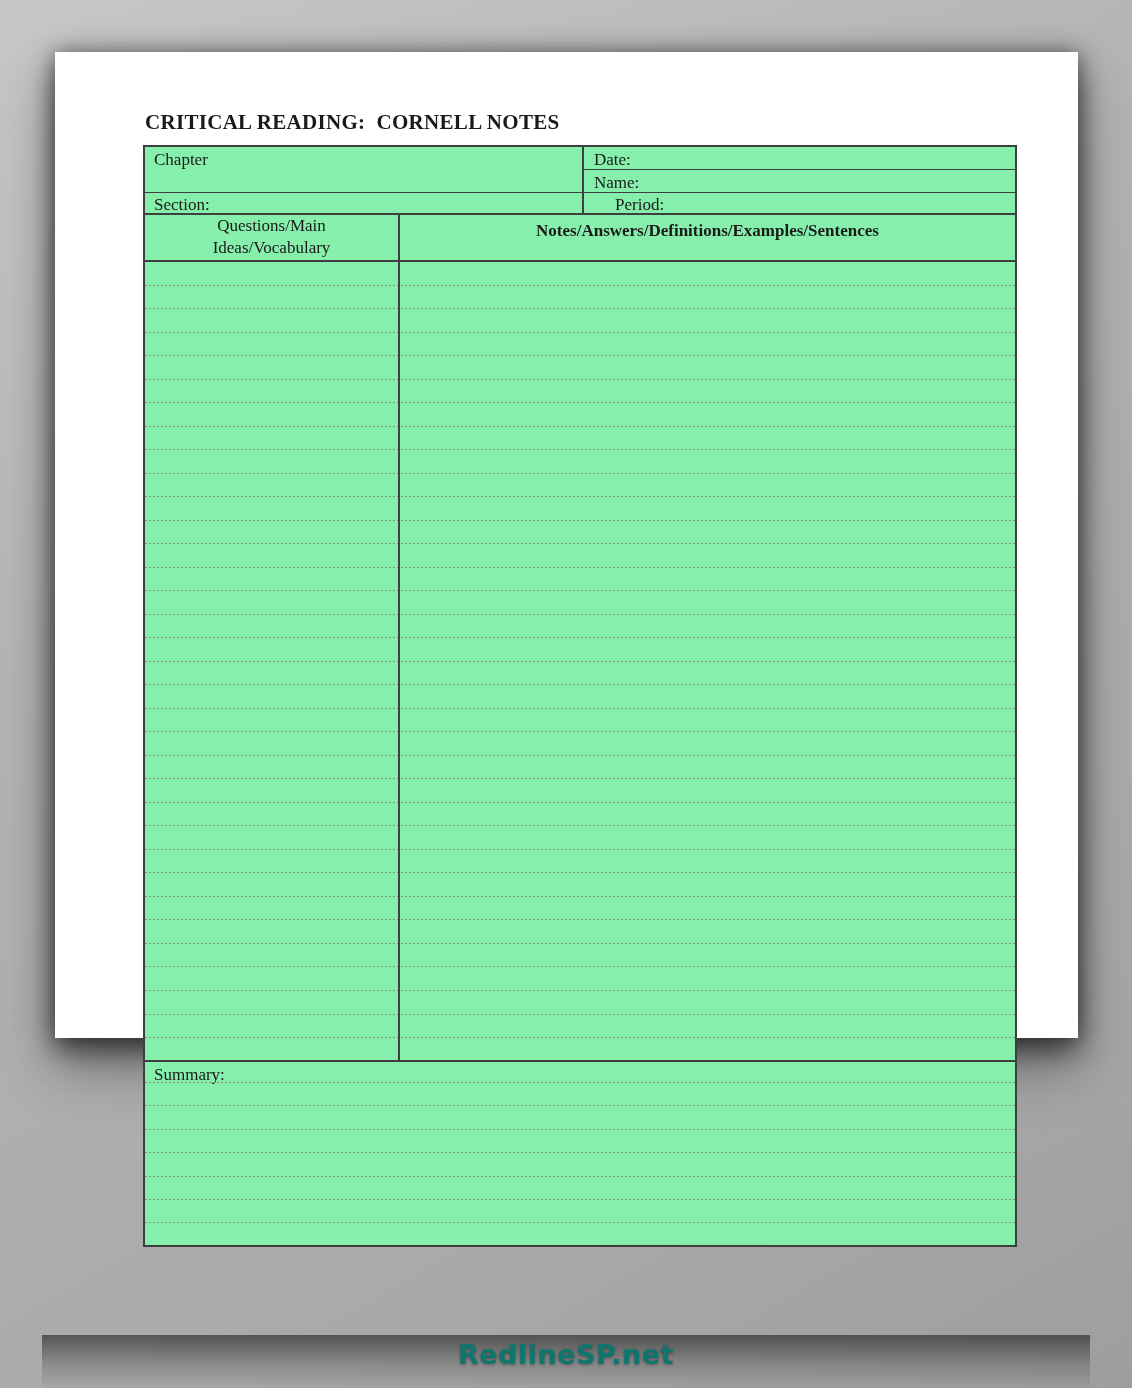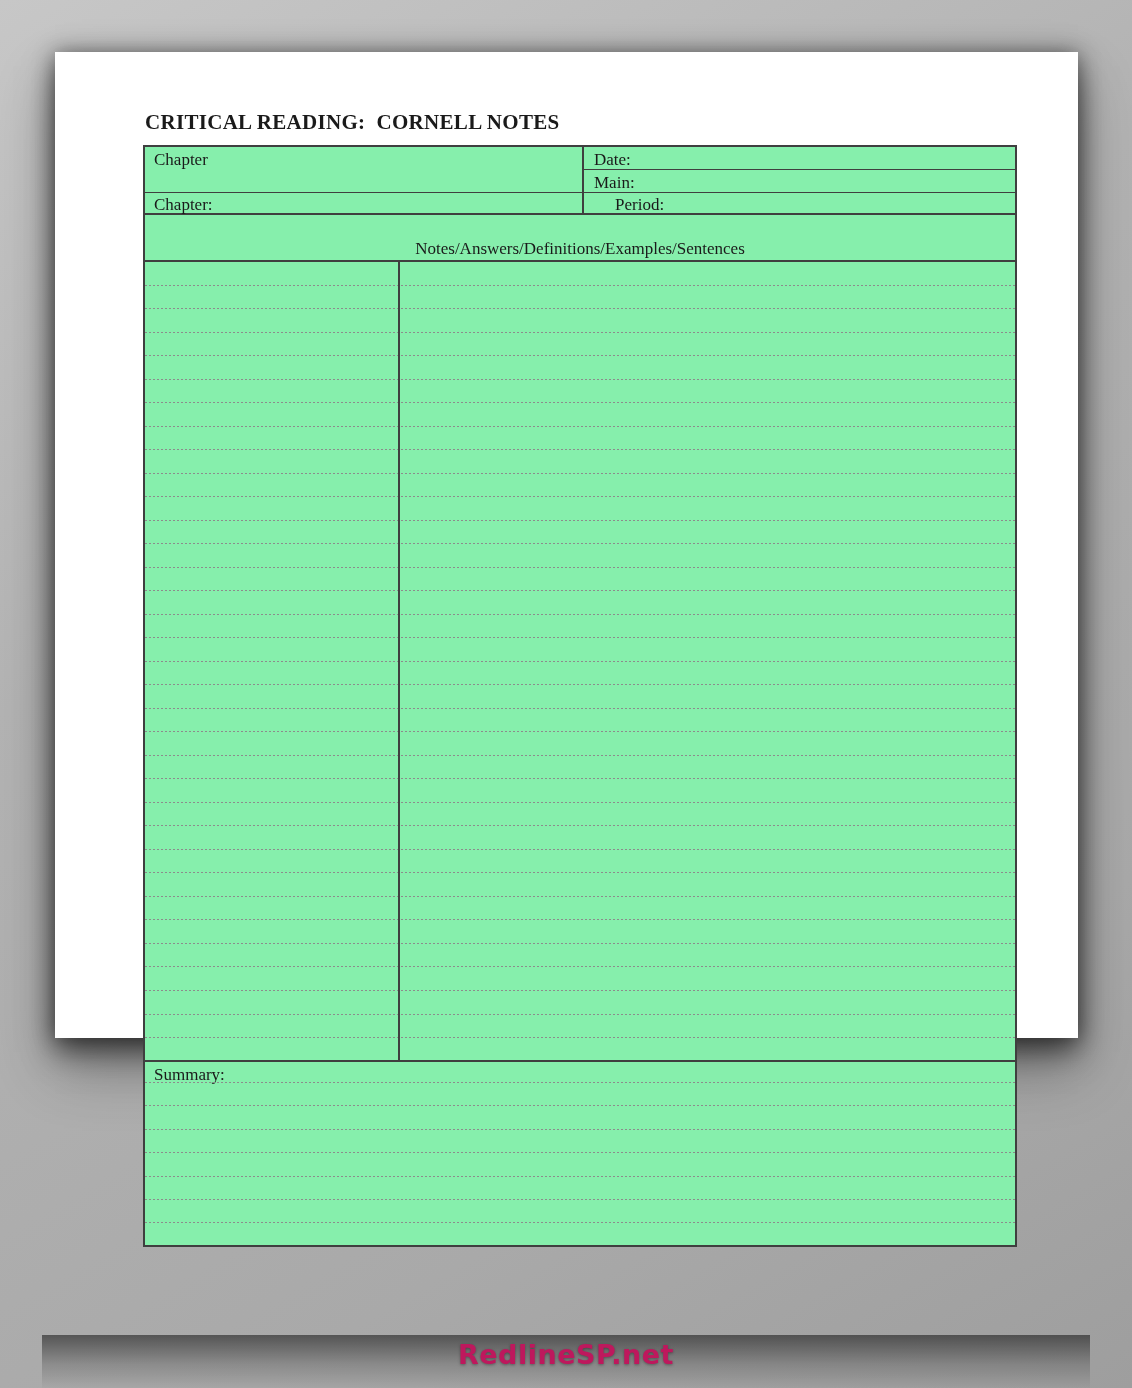--- a/index.html
+++ b/index.html
@@ -56,21 +56,21 @@
   
   .colhdr { display: flex; height: 47px; border-bottom: 2px solid #3f3f3f; }
   .colhdr .left {
     width: 255px; border-right: 2px solid #3f3f3f;
     display: flex; flex-direction: column; justify-content: flex-end; align-items: center;
     font-size: 17px; line-height: 22px; text-align: center; padding-bottom: 1px;
   }
   .colhdr .right {
     flex: 1;
     display: flex; justify-content: center; align-items: flex-end;
-    font-size: 17px; line-height: 22px; padding-bottom: 0; text-align: center;
+    font-size: 17px; line-height: 22px; padding-bottom: 18px; text-align: center; font-weight: bold;
   }
 
   
   .notes { position: relative; height: 800px; border-bottom: 2px solid #3f3f3f; }
   .notes .vline { position: absolute; left: 253px; top: 0; bottom: 0; width: 2px; background: #3f3f3f; }
   .note-rows .rule-row { position: relative; height: 23.53px; }
   .rule-row::after {
     content: ""; position: absolute; left: 0; right: 0; bottom: 0; height: 1px;
     background: repeating-linear-gradient(90deg, #8c8c8c 0 2px, transparent 2px 4px);
   }
@@ -93,46 +93,50 @@
     background: linear-gradient(180deg, rgba(0,0,0,0.50) 0%, rgba(0,0,0,0.18) 55%, rgba(0,0,0,0.02) 100%);
     pointer-events: none;
   }
   .watermark {
     position: absolute;
     left: 0; right: 0; top: 1339px;
     text-align: center;
     font-family: "DejaVu Sans", sans-serif;
     font-weight: bold;
     font-size: 27px;
-    color: #be185d;
+    color: #0f766e;
     letter-spacing: 0.5px;
     text-shadow: 0 1px 3px rgba(0,0,0,0.35);
   }
 </style>
 </head>
 <body>
 
 <div class="page">
 
   <div class="doc-title">CRITICAL READING:  CORNELL NOTES</div>
 
   <div class="form">
 
     <div class="hdr">
       <div class="vline"></div>
       <div class="hline-right"></div>
       <div class="hline-full"></div>
       <div class="hdr-label lbl-chapter">Chapter</div>
       <div class="hdr-label lbl-name">Date:</div>
-      <div class="hdr-label lbl-date">Main:</div>
-      <div class="hdr-label lbl-section">Chapter:</div>
+      <div class="hdr-label lbl-date">Name:</div>
+      <div class="hdr-label lbl-section">Section:</div>
       <div class="hdr-label lbl-period">Period:</div>
     </div>
 
     <div class="colhdr">
+      <div class="left">
+        <div>Questions/Main</div>
+        <div>Ideas/Vocabulary</div>
+      </div>
       <div class="right">Notes/Answers/Definitions/Examples/Sentences</div>
     </div>
 
     <div class="notes">
       <div class="note-rows">
           <div class="rule-row"></div>
           <div class="rule-row"></div>
           <div class="rule-row"></div>
           <div class="rule-row"></div>
           <div class="rule-row"></div>

